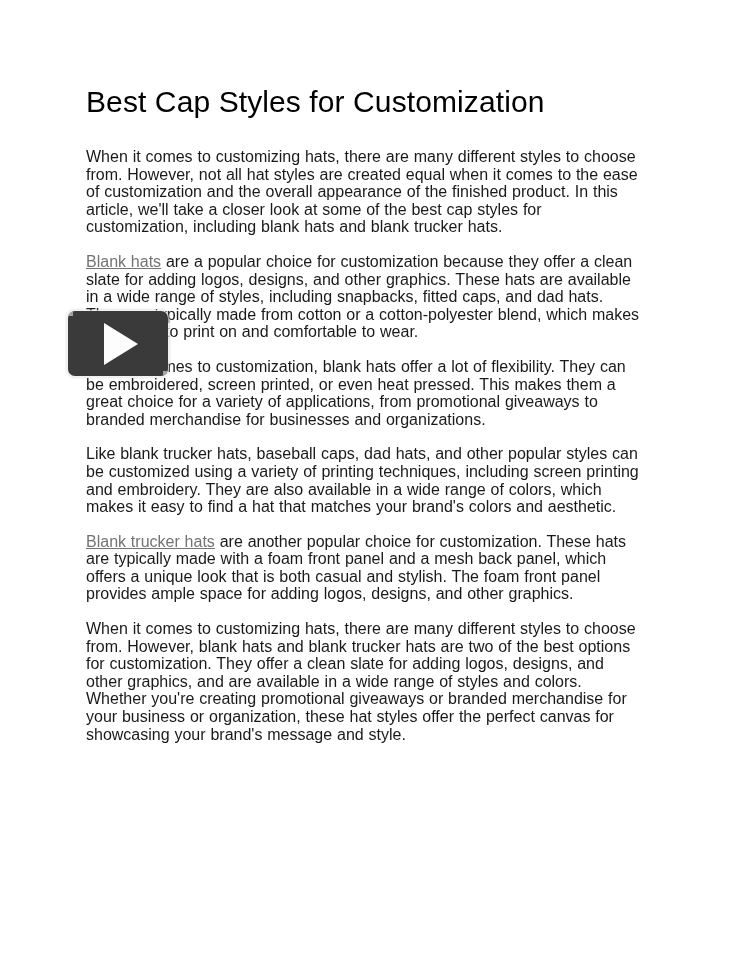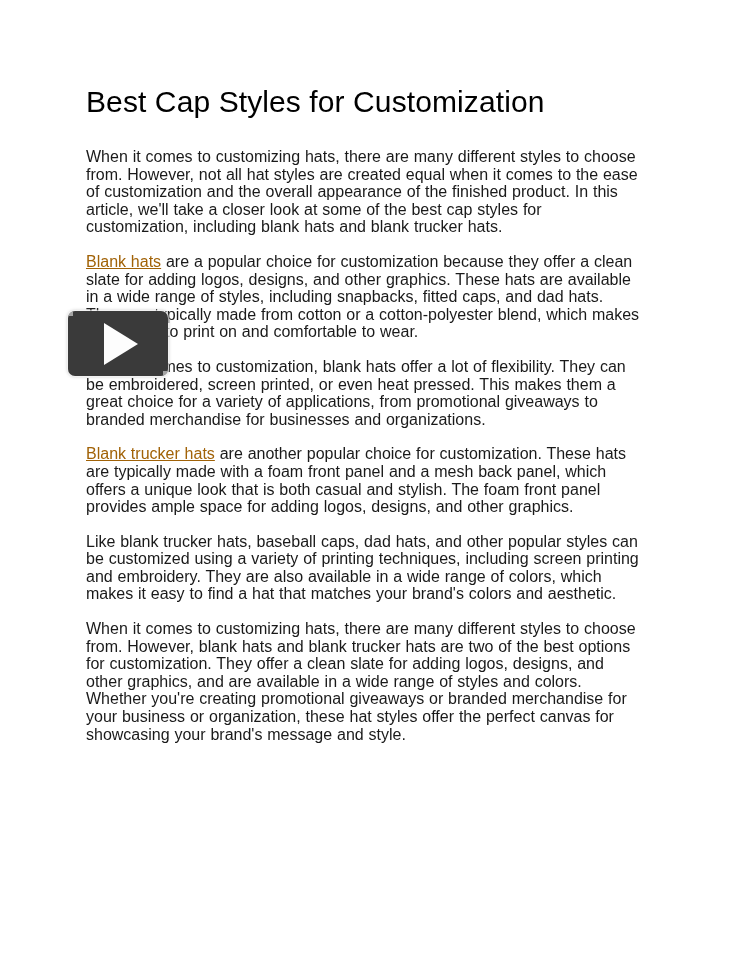--- a/index.html
+++ b/index.html
@@ -52,21 +52,21 @@
     margin: 0 0 17px 0;
     text-align: left;
     word-spacing: 0.4px;
   }
 
   .para:last-child {
     margin-bottom: 0;
   }
 
   .doc-link {
-    color: #a16207;
+    color: #737373;
     text-decoration: underline;
     text-underline-offset: 1px;
     cursor: pointer;
   }
 
   
   .video-overlay {
     position: absolute;
     left: 68px;
     top: 311px;
@@ -112,23 +112,23 @@
   <div class="content">
 
     <h1 class="doc-title">Best Cap Styles for Customization</h1>
 
     <p class="para">When it comes to customizing hats, there are many different styles to choose from. However, not all hat styles are created equal when it comes to the ease of customization and the overall appearance of the finished product. In this article, we'll take a closer look at some of the best cap styles for customization, including blank hats and blank trucker hats.</p>
 
     <p class="para"><a class="doc-link">Blank hats</a><span> are a popular choice for customization because they offer a clean slate for adding logos, designs, and other graphics. These hats are available in a wide range of styles, including snapbacks, fitted caps, and dad hats. They are typically made from cotton or a cotton-polyester blend, which makes them easy to print on and comfortable to wear.</span></p>
 
     <p class="para">When it comes to customization, blank hats offer a lot of flexibility. They can be embroidered, screen printed, or even heat pressed. This makes them a great choice for a variety of applications, from promotional giveaways to branded merchandise for businesses and organizations.</p>
 
+    <p class="para">Like blank trucker hats, baseball caps, dad hats, and other popular styles can be customized using a variety of printing techniques, including screen printing and embroidery. They are also available in a wide range of colors, which makes it easy to find a hat that matches your brand's colors and aesthetic.</p>
+
     <p class="para"><a class="doc-link">Blank trucker hats</a><span> are another popular choice for customization. These hats are typically made with a foam front panel and a mesh back panel, which offers a unique look that is both casual and stylish. The foam front panel provides ample space for adding logos, designs, and other graphics.</span></p>
-
-    <p class="para">Like blank trucker hats, baseball caps, dad hats, and other popular styles can be customized using a variety of printing techniques, including screen printing and embroidery. They are also available in a wide range of colors, which makes it easy to find a hat that matches your brand's colors and aesthetic.</p>
 
     <p class="para">When it comes to customizing hats, there are many different styles to choose from. However, blank hats and blank trucker hats are two of the best options for customization. They offer a clean slate for adding logos, designs, and other graphics, and are available in a wide range of styles and colors. Whether you're creating promotional giveaways or branded merchandise for your business or organization, these hat styles offer the perfect canvas for showcasing your brand's message and style.</p>
 
   </div>
 
   <div class="video-overlay">
     <span class="play-triangle"></span>
   </div>
 
 </div>

